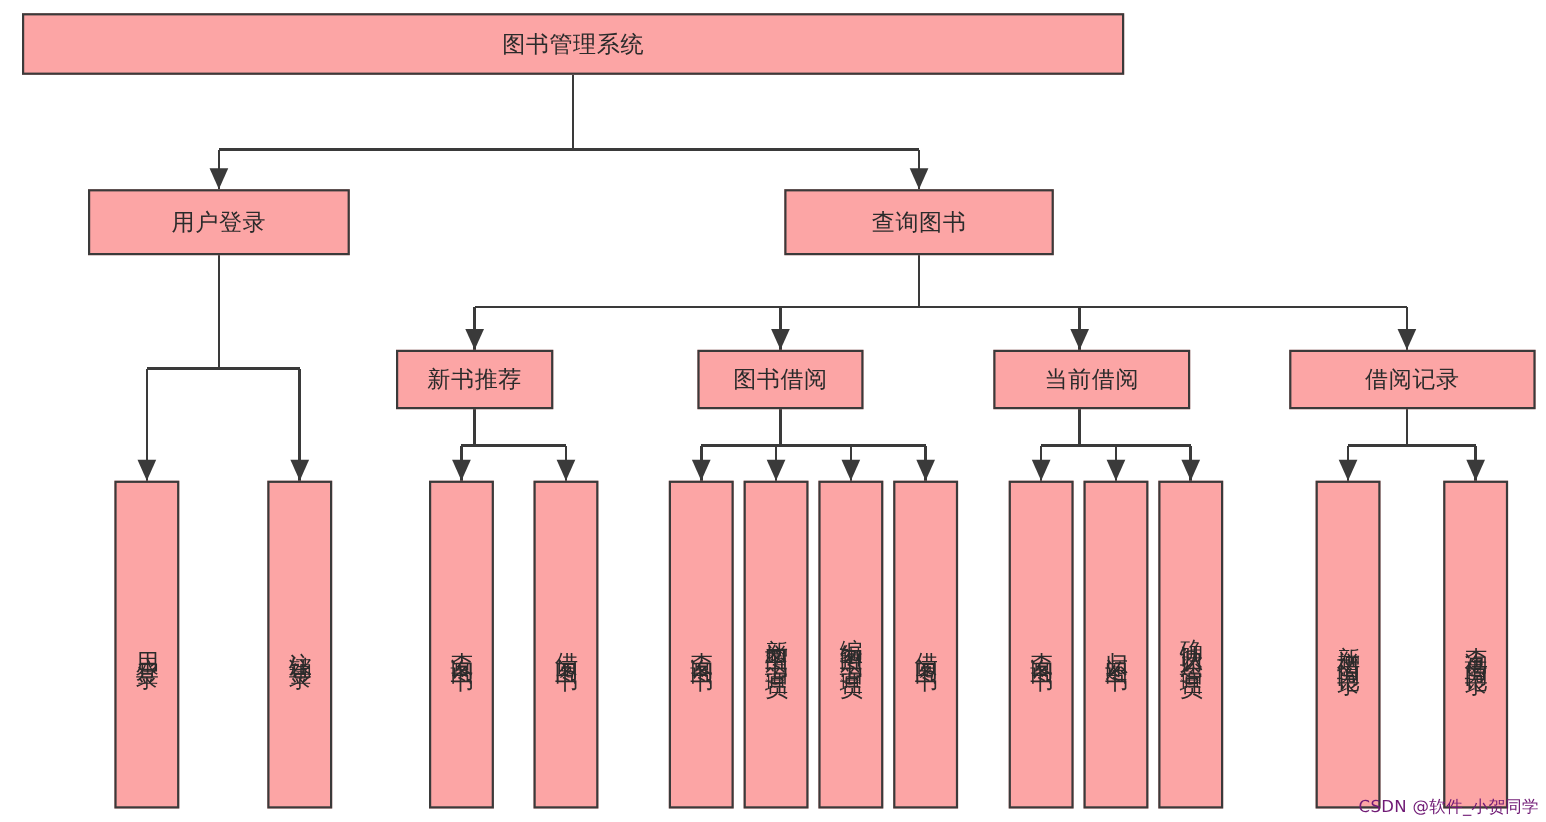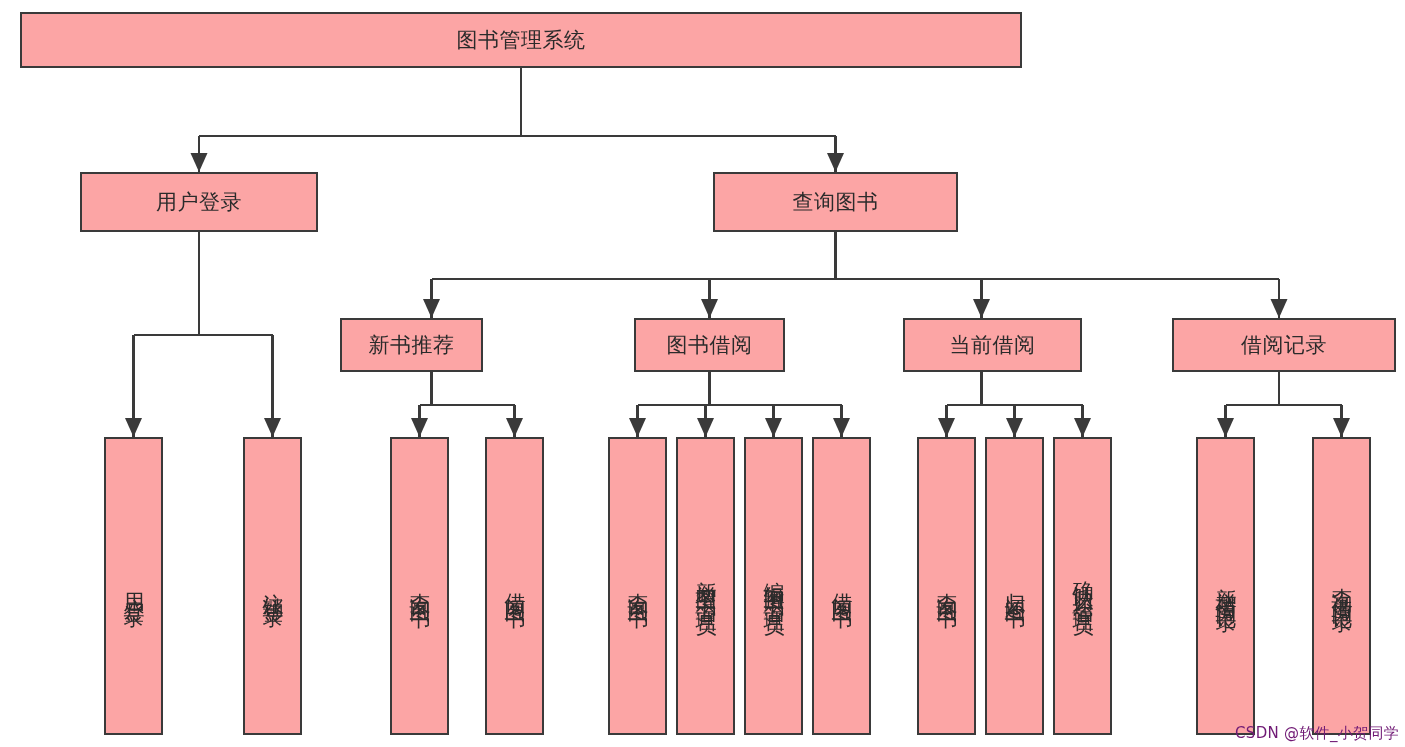--- a/index.html
+++ b/index.html
@@ -74,21 +74,21 @@
   <div id="nodes">
       <div class="node h-node" style="left: 20px; top: 12px; width: 1002px; height: 56px; border-color: rgb(58, 58, 58);">
         <span class="lbl" style="color: rgb(43, 43, 43);">图书管理系统</span>
       </div>
       <div class="node h-node" style="left: 80px; top: 172px; width: 238px; height: 60px; border-color: rgb(58, 58, 58);">
         <span class="lbl" style="color: rgb(43, 43, 43);">用户登录</span>
       </div>
       <div class="node h-node" style="left: 713px; top: 172px; width: 245px; height: 60px; border-color: rgb(58, 58, 58);">
         <span class="lbl" style="color: rgb(43, 43, 43);">查询图书</span>
       </div>
-      <div class="node h-node" style="left: 340px; top: 318px; width: 143px; height: 54px; border-color: rgb(58, 58, 58);">
+      <div class="node h-node" style="left: 360px; top: 318px; width: 143px; height: 54px; border-color: rgb(58, 58, 58);">
         <span class="lbl" style="color: rgb(43, 43, 43);">新书推荐</span>
       </div>
       <div class="node h-node" style="left: 634px; top: 318px; width: 151px; height: 54px; border-color: rgb(58, 58, 58);">
         <span class="lbl" style="color: rgb(43, 43, 43);">图书借阅</span>
       </div>
       <div class="node h-node" style="left: 903px; top: 318px; width: 179px; height: 54px; border-color: rgb(58, 58, 58);">
         <span class="lbl" style="color: rgb(43, 43, 43);">当前借阅</span>
       </div>
       <div class="node h-node" style="left: 1172px; top: 318px; width: 224px; height: 54px; border-color: rgb(58, 58, 58);">
         <span class="lbl" style="color: rgb(43, 43, 43);">借阅记录</span>

